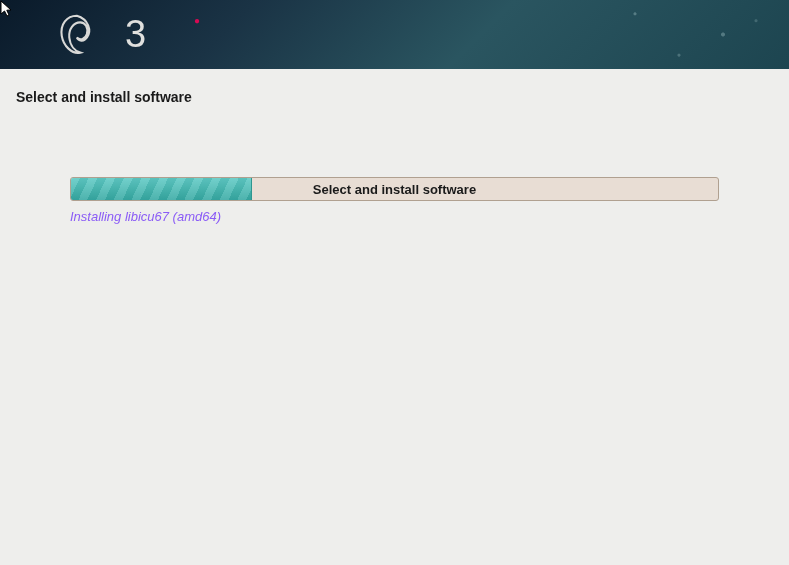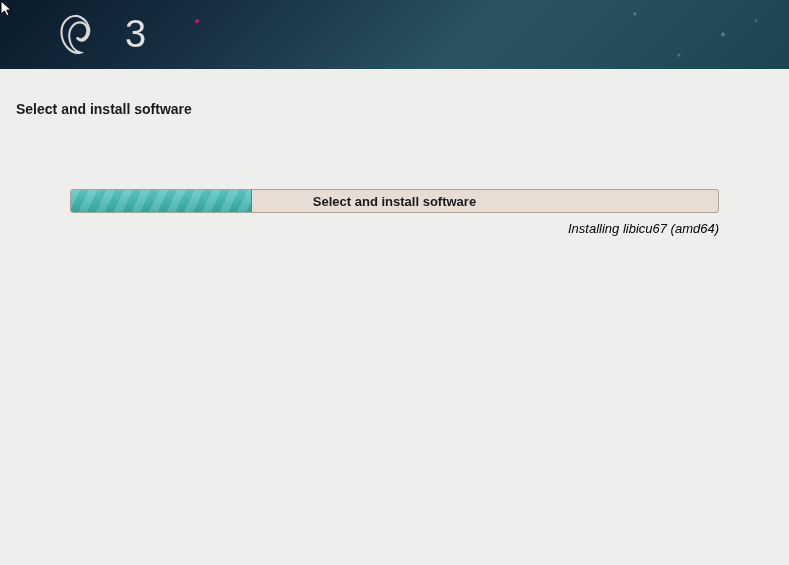--- a/index.html
+++ b/index.html
@@ -66,21 +66,20 @@
     }
     .brand-version {
       color: #e0e0de;
       font-size: 38px;
       font-weight: 300;
       margin-left: 12px;
       letter-spacing: 4px;
     }
     .content {
       padding: 20px 16px;
-      margin-top: 12px;
     }
     .step-title {
       font-size: 14px;
       font-weight: bold;
       color: #1a1a1a;
       margin-bottom: 72px;
     }
     .progress-area {
       padding: 0 54px;
     }
@@ -122,22 +121,21 @@
       position: relative;
       z-index: 2;
       font-size: 13px;
       font-weight: bold;
       color: #1a1a1a;
     }
     .status-text {
       margin-top: 8px;
       font-size: 13px;
       font-style: italic;
-      color: #000000;
-      text-align: right;
+      color: #8b5cf6;
     }
     .cursor {
       position: absolute;
       top: 0;
       left: 0;
       z-index: 100;
     }
   </style>
 </head>
 <body>

